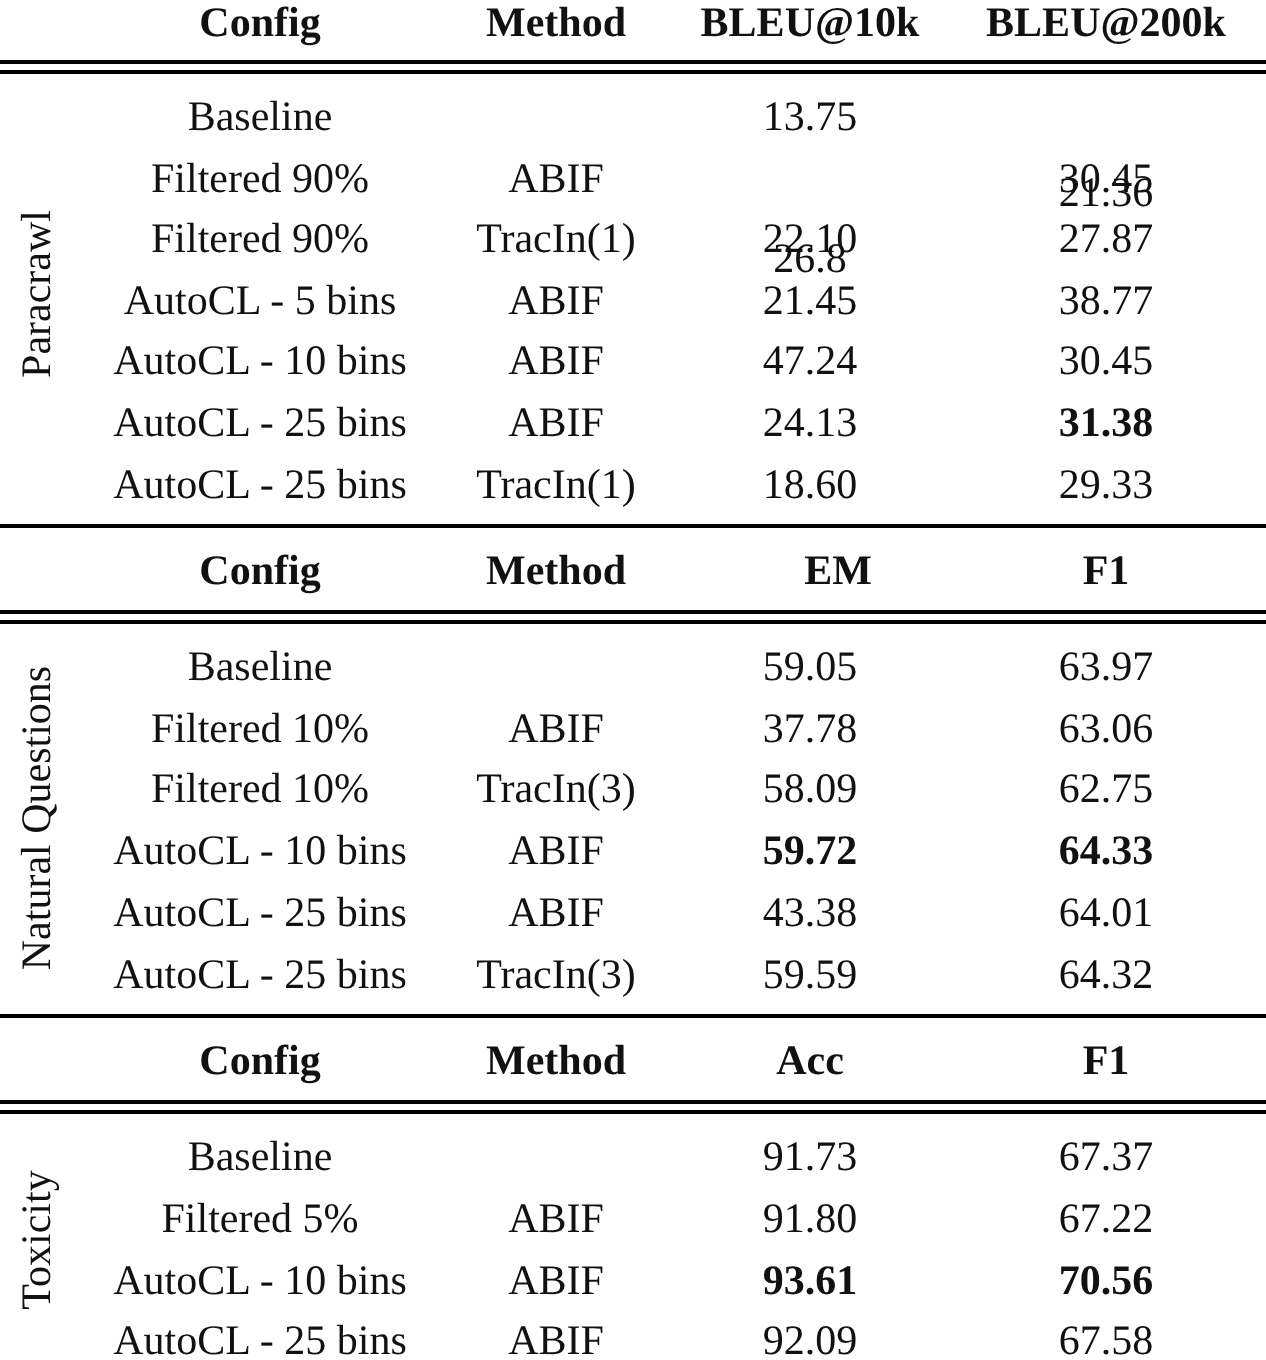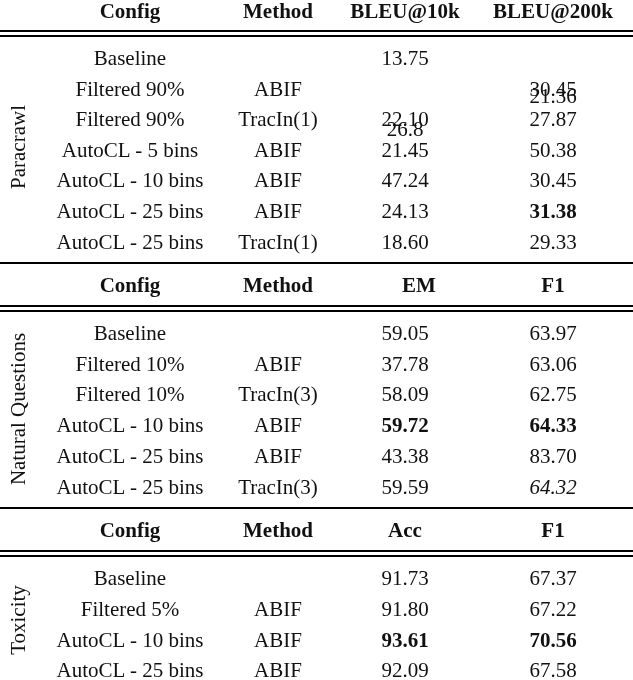--- a/index.html
+++ b/index.html
@@ -48,21 +48,21 @@
   <div>
     <div class="cell" style="left:130px; top:107px;">Filtered 90%</div>
     <div class="cell" style="left:278px; top:107px;">TracIn(1)</div>
     <div class="cell" style="left:405px; top:107px;">22.10</div>
     <div class="cell" style="left:553px; top:107px;">27.87</div>
   </div>
   <div>
     <div class="cell" style="left:130px; top:138px;">AutoCL - 5 bins</div>
     <div class="cell" style="left:278px; top:138px;">ABIF</div>
     <div class="cell" style="left:405px; top:138px;">21.45</div>
-    <div class="cell" style="left:553px; top:138px;">50.38</div>
+    <div class="cell" style="left:553px; top:138px;">38.77</div>
   </div>
   <div>
     <div class="cell" style="left:130px; top:168px;">AutoCL - 10 bins</div>
     <div class="cell" style="left:278px; top:168px;">ABIF</div>
     <div class="cell" style="left:405px; top:168px;">47.24</div>
     <div class="cell" style="left:553px; top:168px;">30.45</div>
   </div>
   <div>
     <div class="cell" style="left:130px; top:199px;">AutoCL - 25 bins</div>
     <div class="cell" style="left:278px; top:199px;">ABIF</div>
@@ -106,27 +106,27 @@
   <div>
     <div class="cell" style="left:130px; top:413px;">AutoCL - 10 bins</div>
     <div class="cell" style="left:278px; top:413px;">ABIF</div>
     <div class="cell bold" style="left:405px; top:413px;">59.72</div>
     <div class="cell bold" style="left:553px; top:413px;">64.33</div>
   </div>
   <div>
     <div class="cell" style="left:130px; top:444px;">AutoCL - 25 bins</div>
     <div class="cell" style="left:278px; top:444px;">ABIF</div>
     <div class="cell" style="left:405px; top:444px;">43.38</div>
-    <div class="cell" style="left:553px; top:444px;">83.70</div>
+    <div class="cell" style="left:553px; top:444px;">64.01</div>
   </div>
   <div>
     <div class="cell" style="left:130px; top:475px;">AutoCL - 25 bins</div>
     <div class="cell" style="left:278px; top:475px;">TracIn(3)</div>
     <div class="cell" style="left:405px; top:475px;">59.59</div>
-    <div class="cell" style="left:553px; top:475px;font-style:italic;">64.32</div>
+    <div class="cell" style="left:553px; top:475px;">64.32</div>
   </div>
 </div>
 
 <div>
   <div class="grp" style="left:18px; top:620px;">Toxicity</div>
 
   <div class="cell hdr" style="left:130px; top:518px;">Config</div>
   <div class="cell hdr" style="left:278px; top:518px;">Method</div>
   <div class="cell hdr" style="left:405px; top:518px;">Acc</div>
   <div class="cell hdr" style="left:553px; top:518px;">F1</div>

